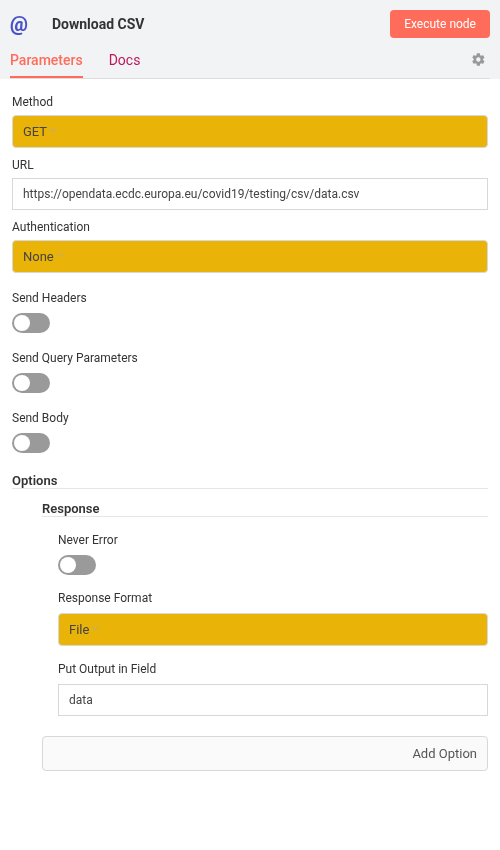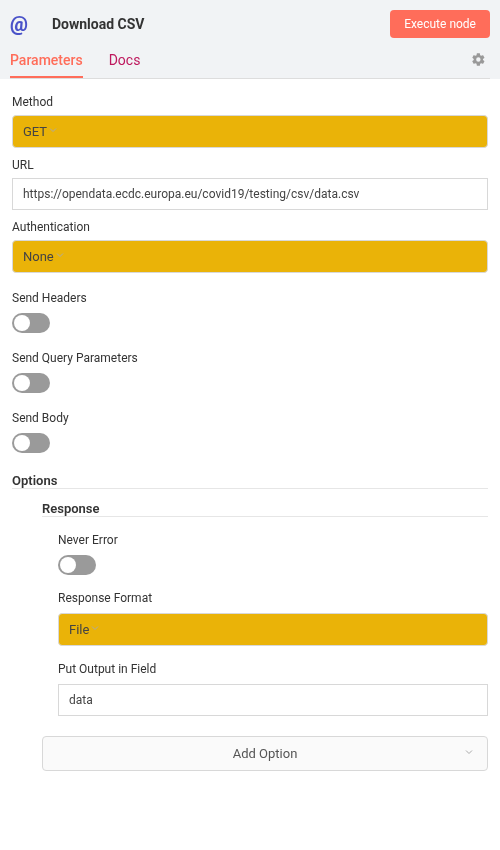--- a/index.html
+++ b/index.html
@@ -22,21 +22,21 @@
   .text-input { width: 100%; border: 1px solid #d8d8d8; border-radius: 0; padding: 8px 10px; font-size: 12px; color: #444; }
   .toggle-row { margin-top: 18px; }
   .toggle-label { font-size: 12px; color: #333; margin-bottom: 8px; }
   .toggle { width: 38px; height: 20px; background: #9a9a9a; border-radius: 10px; position: relative; cursor: pointer; }
   .toggle::after { content: ""; position: absolute; width: 16px; height: 16px; background: #fff; border-radius: 50%; top: 2px; left: 2px; }
   .options-label { font-size: 13px; font-weight: 600; color: #333; margin-top: 20px; border-bottom: 1px solid #e6e6e6; }
   .response-block { margin-left: 30px; margin-top: 12px; }
   .response-title { font-size: 13px; font-weight: 600; color: #333; border-bottom: 1px solid #e6e6e6; }
   .sub-block { margin-left: 46px; margin-top: 16px; }
   .sub-label { font-size: 12px; color: #333; margin-bottom: 8px; }
-  .add-option { margin: 20px 0 0 30px; border: 1px solid #d8d8d8; border-radius: 4px; padding: 9px 10px; font-size: 13px; color: #555; background: #fafafa; display: flex; justify-content: center; align-items: center; position: relative; cursor: pointer; }
+  .add-option { margin: 20px 0 0 30px; border: 1px solid #d8d8d8; border-radius: 4px; padding: 9px 10px; font-size: 13px; color: #555; background: #fafafa; display: flex; justify-content: flex-end; align-items: center; position: relative; cursor: pointer; }
   .add-option .chev { position: absolute; right: 12px; }
 </style>
 </head>
 <body>
 
 <div class="header">
   <div class="title-row">
     <div class="title-left">
       <span class="app-icon">@</span>
       <span class="title">Download CSV</span>

